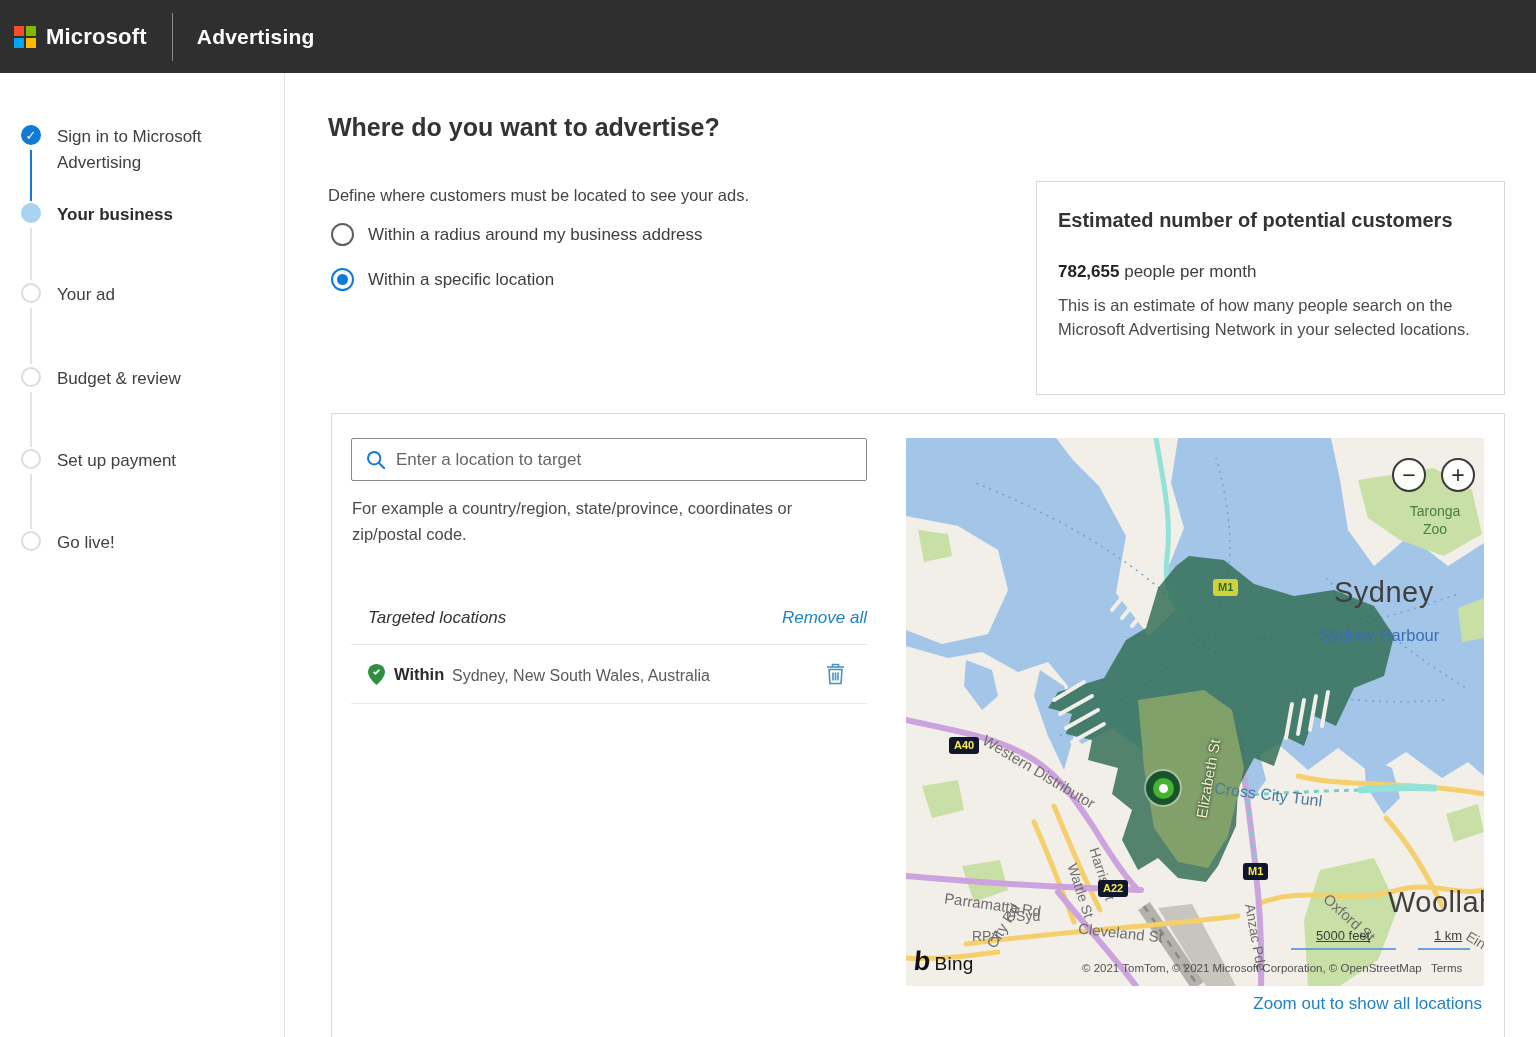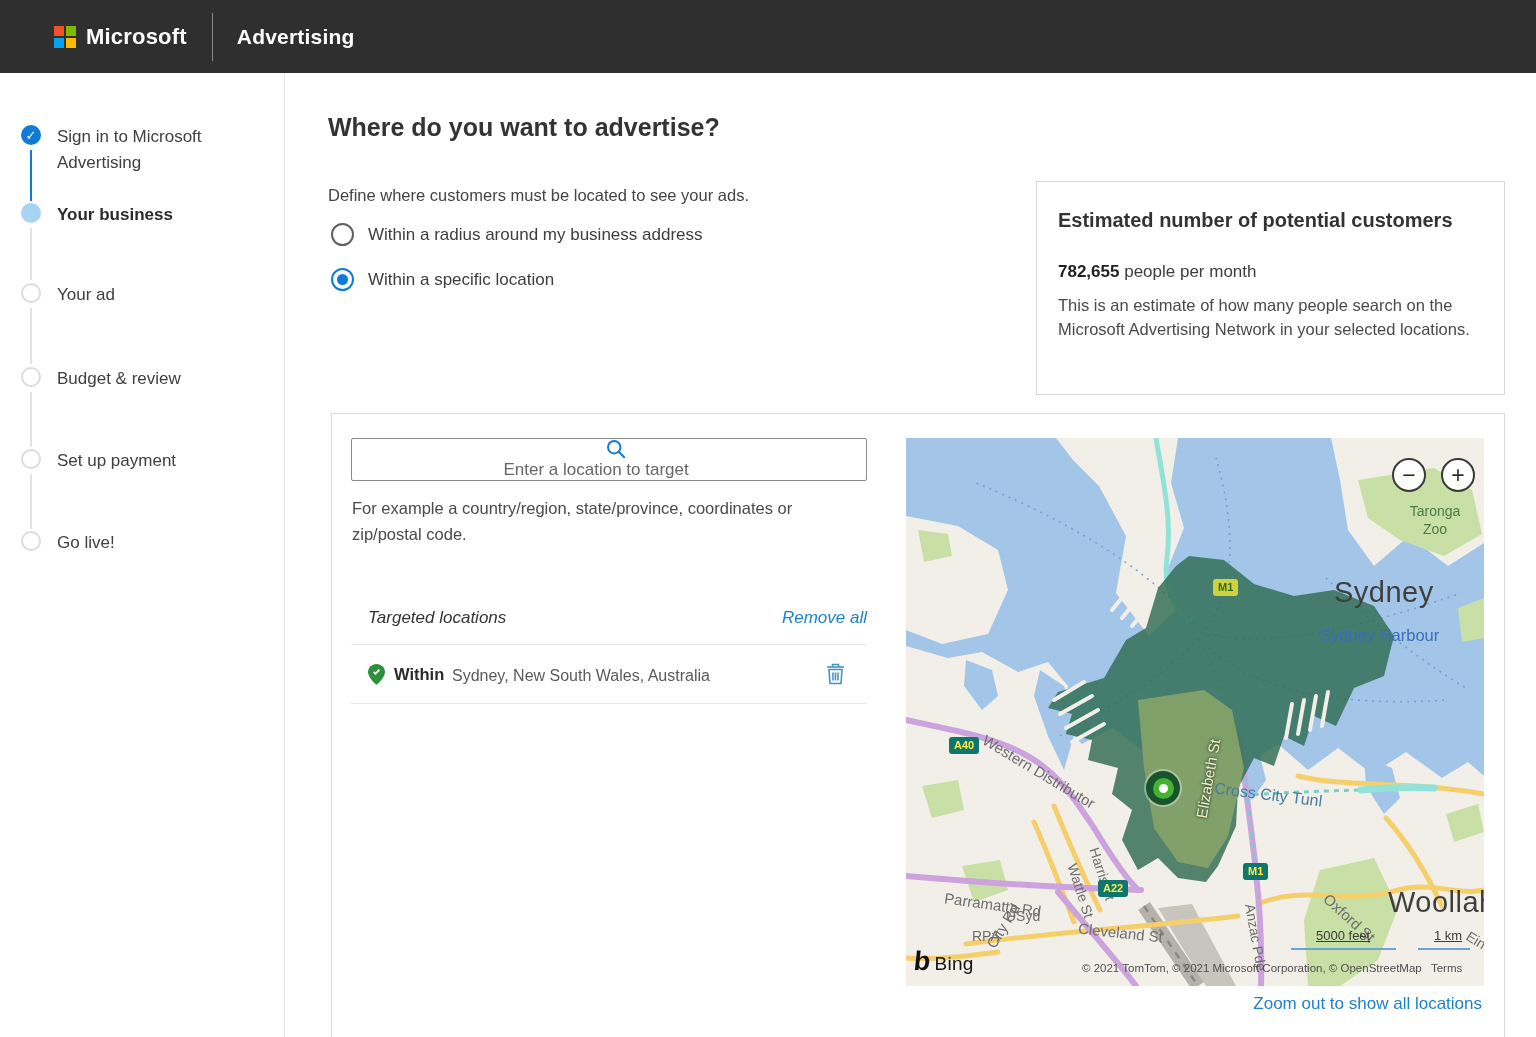--- a/index.html
+++ b/index.html
@@ -1,21 +1,21 @@
 <!DOCTYPE html>
 <html><head>
 <meta charset="utf-8">
 <style>
   * { box-sizing: border-box; margin: 0; padding: 0; }
   html,body { width:1536px; height:1037px; overflow:hidden; background:#fff;
     font-family:"Liberation Sans","DejaVu Sans",sans-serif; color:#3b3b3b; }
 
   
   .topbar { position:absolute; left:0; top:0; width:1536px; height:73px; background:#2f2f2f;
-    display:flex; align-items:center;padding-left:40px; }
+    display:flex; align-items:center; }
   .mslogo { display:grid; grid-template-columns:10px 10px; grid-template-rows:10px 10px;
     gap:2px; margin-left:14px; }
   .mslogo div { width:10px; height:10px; }
   .sq-red{background:#f25022}.sq-green{background:#7fba00}.sq-blue{background:#00a4ef}.sq-yellow{background:#ffb900}
   .brand { color:#fff; font-size:22px; font-weight:700; margin-left:10px; letter-spacing:.2px; }
   .topbar-div { width:1px; height:48px; background:#8a8a8a; margin-left:25px; }
   .product { color:#fff; font-size:21px; font-weight:700; margin-left:24px; letter-spacing:.2px; }
 
   
   .stepper { position:absolute; left:0; top:73px; width:285px; height:964px; border-right:1px solid #e4e4e4; }
@@ -43,21 +43,21 @@
   .estimate { position:absolute; left:1036px; top:181px; width:469px; height:214px;
     border:1px solid #d8d8d8; padding:27px 21px; }
   .estimate-title { font-size:20px; font-weight:600; color:#333; }
   .estimate-line { margin-top:30px; font-size:17px; color:#3d3d3d; }
   .estimate-line b { font-weight:700; color:#222; }
   .estimate-desc { margin-top:12px; font-size:16.5px; color:#4a4a4a; line-height:1.45; }
 
   
   .panel { position:absolute; left:331px; top:413px; width:1174px; height:700px; border:1px solid #dadada; background:#fff; }
   .search-box { position:absolute; left:19px; top:24px; width:516px; height:43px; border:1px solid #8a8a8a;
-    border-radius:2px; display:flex; align-items:center; background:#fff;flex-direction:column; }
+    border-radius:2px; display:flex; align-items:center; background:#fff; }
   .search-box svg { margin-left:14px; }
   .search-box input { border:none; outline:none; flex:1; margin-left:10px; font-size:17px; color:#333;
     font-family:inherit; }
   .search-box input::placeholder { color:#666; }
   .search-hint { position:absolute; left:20px; top:81px; width:505px; font-size:16.5px; color:#4a4a4a; line-height:1.6; }
   .targeted-row { position:absolute; left:36px; top:194px; width:499px; display:flex; justify-content:space-between;font-style:italic; }
   .targeted-header { font-size:17px; color:#333; }
   .remove-all { font-size:17px; color:#1e82c8; cursor:pointer; }
   .divider { position:absolute; left:19px; width:516px; height:1px; background:#e9e9e9; }
   .loc-row { position:absolute; left:36px; top:247px; width:499px; height:36px; }
@@ -69,21 +69,21 @@
   .map { position:absolute; left:574px; top:24px; width:578px; height:548px; overflow:hidden; background:#f2efe9; }
   .map svg.base { position:absolute; left:0; top:0; }
   .maplabel { position:absolute; white-space:nowrap; pointer-events:none; }
   .lbl-city { font-size:29px; color:#3f3f3f; letter-spacing:.5px; }
   .lbl-water { font-size:16.5px; color:#3a6db8; }
   .lbl-green { font-size:14px; color:#4c7c46; text-align:center; white-space:normal; width:62px; line-height:1.3; }
   .lbl-road { font-size:14px; color:#6e6e6e; }
   .lbl-road15 { font-size:15px; color:#6e6e6e; }
   .shield { position:absolute; font-size:11px; font-weight:700; text-align:center; border-radius:3px;
     padding:2px 5px; line-height:1.2; }
-  .shield.green { background:#0f766e; color:#ffe94a; }
+  .shield.green { background:#0f172a; color:#ffe94a; }
   .shield.yellow { background:#cfd23c; color:#2f6b1f; }
   .zoombtn { position:absolute; width:34px; height:34px; border-radius:50%; background:rgba(255,255,255,.92);
     border:2px solid #3a3a3a; color:#2c2c2c; font-size:23px; display:flex; align-items:center; justify-content:center;
     cursor:pointer; line-height:1; }
   .marker { position:absolute; left:240px; top:333px; width:34px; height:34px; border-radius:50%;
     background:#17542b; display:flex; align-items:center; justify-content:center; box-shadow:0 0 0 2px rgba(255,255,255,.35);}
   .marker .mid { width:21px; height:21px; border-radius:50%; background:#45b331; display:flex; align-items:center; justify-content:center; }
   .marker .dot { width:9px; height:9px; border-radius:50%; background:#fff; }
   .scale-text { position:absolute; font-size:13px; color:#3c3c3c;text-decoration:underline; }
   .scale-line { position:absolute; height:2px; background:#6fa3d8; }

